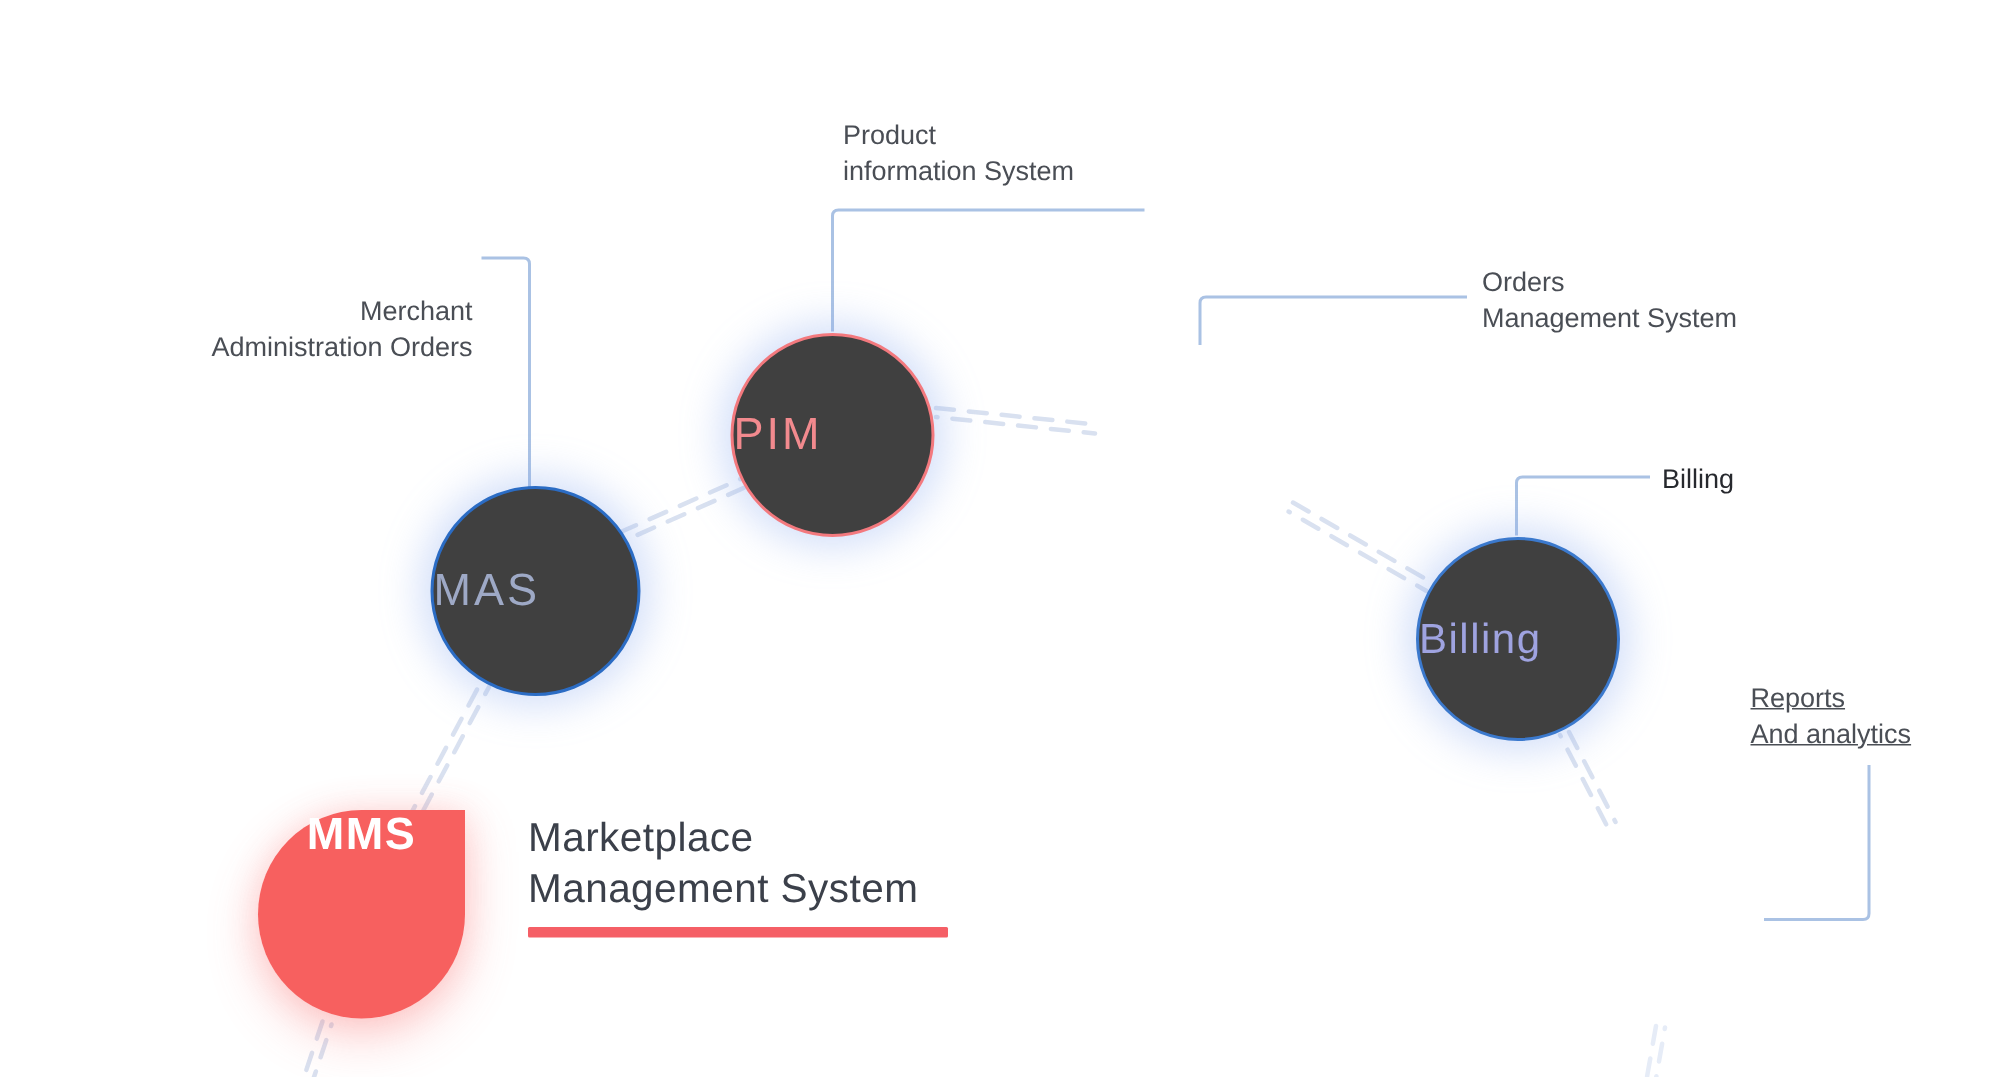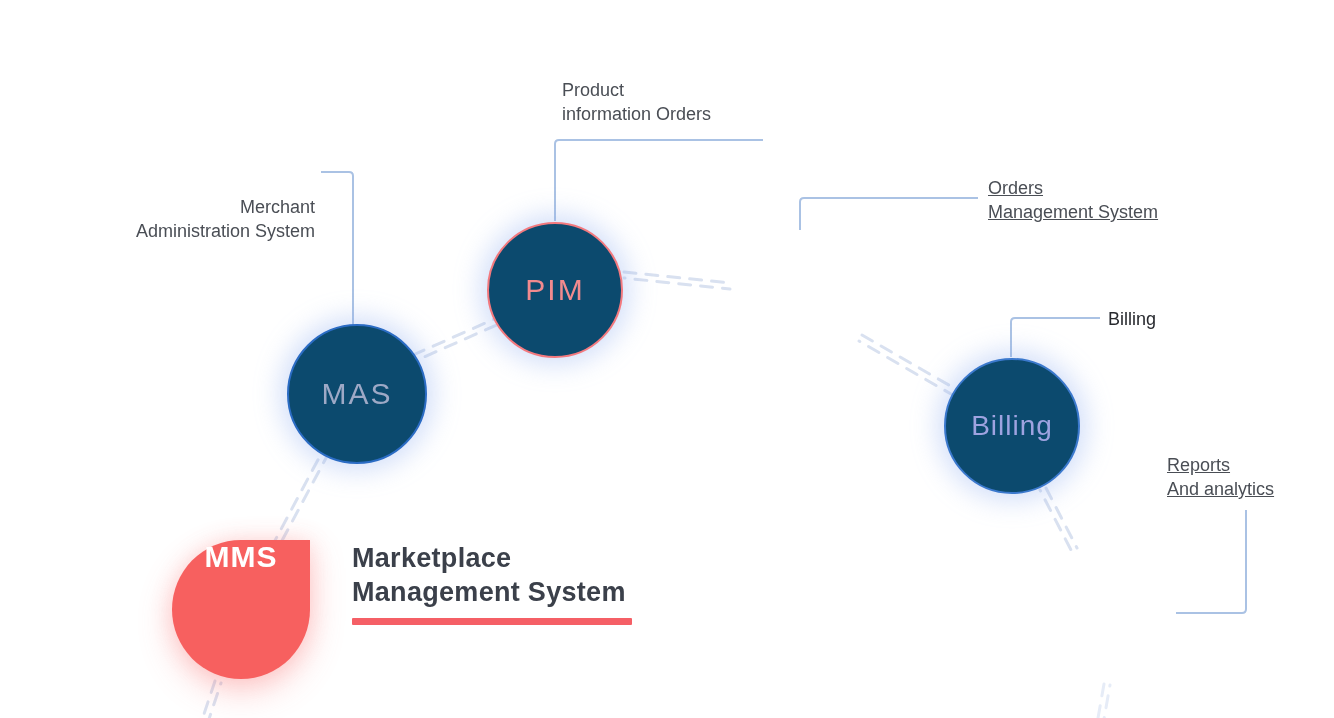--- a/index.html
+++ b/index.html
@@ -34,24 +34,23 @@
     stroke-linecap: round;
     fill: none;
   }
   .chain.off { stroke-dashoffset: 11; }
   .chain.faint { stroke: var(--c-chain-dash-faint, #e6ecf7); }
 
   
   .node {
     position: absolute;
     border-radius: 50%;
-    background: #0c4a6e;
+    background: #404040;
     display: flex;
     align-items: center;
-    justify-content: center;
     font-size: 30px;
     font-weight: 400;
     letter-spacing: 2px;
     box-shadow: 0 0 26px 7px rgba(140, 172, 240, 0.38);
   }
   .node-mas {
     left: 287px; top: 324px; width: 136px; height: 136px;
     border: 2px solid var(--c-mas-border, #2b6cc4);
     color: var(--c-mas-text, #9ea9c6);
   }
@@ -99,31 +98,31 @@
   
   .caption {
     position: absolute;
     font-size: 18px;
     line-height: 24px;
     color: var(--c-caption-text, #4a4e55);
     white-space: nowrap;
   }
   .caption-mas  { right: 1019px; top: 147px; text-align: right; margin-top: 48px; }
   .caption-pim  { left: 562px;  top: 78px;  }
-  .caption-oms  { left: 988px;  top: 176px; text-decoration: underline; }
+  .caption-oms  { left: 988px;  top: 176px; }
   .caption-billing { left: 1108px; top: 307px; color: var(--c-billing-caption-text, #27292e); }
   .caption-ra   { left: 1167px; top: 453px; text-decoration: underline; }
 
   
   .title {
     position: absolute;
     left: 352px; top: 541px;
     font-size: 27px;
     line-height: 34px;
-    font-weight: 700;
+    font-weight: 400;
     letter-spacing: 0.3px;
     color: var(--c-title-text, #3b404a);
   }
   .title .underline {
     margin-top: 9px;
     width: 280px;
     height: 7px;
     border-radius: 1px;
     background: var(--c-underline-red, #f55f66);
   }
@@ -166,25 +165,25 @@
 
     <path class="lbl-line" d="M321 172 L349 172 Q353 172 353 176 L353 325"></path>
     <path class="lbl-line" d="M763 140 L559 140 Q555 140 555 144 L555 221"></path>
     <path class="lbl-line" d="M978 198 L804 198 Q800 198 800 202 L800 230"></path>
     <path class="lbl-line" d="M1100 318 L1015 318 Q1011 318 1011 322 L1011 357"></path>
     <path class="lbl-line" d="M1246 510 L1246 609 Q1246 613 1242 613 L1176 613"></path>
   </svg>
 
   <div class="caption caption-mas">
     <div>Merchant</div>
-    <div>Administration System</div>
+    <div>Administration Orders</div>
   </div>
   <div class="caption caption-pim">
     <div>Product</div>
-    <div>information Orders</div>
+    <div>information System</div>
   </div>
   <div class="caption caption-oms">
     <div>Orders</div>
     <div>Management System</div>
   </div>
   <div class="caption caption-billing">
     <div>Billing</div>
   </div>
   <div class="caption caption-ra">
     <div>Reports</div>

